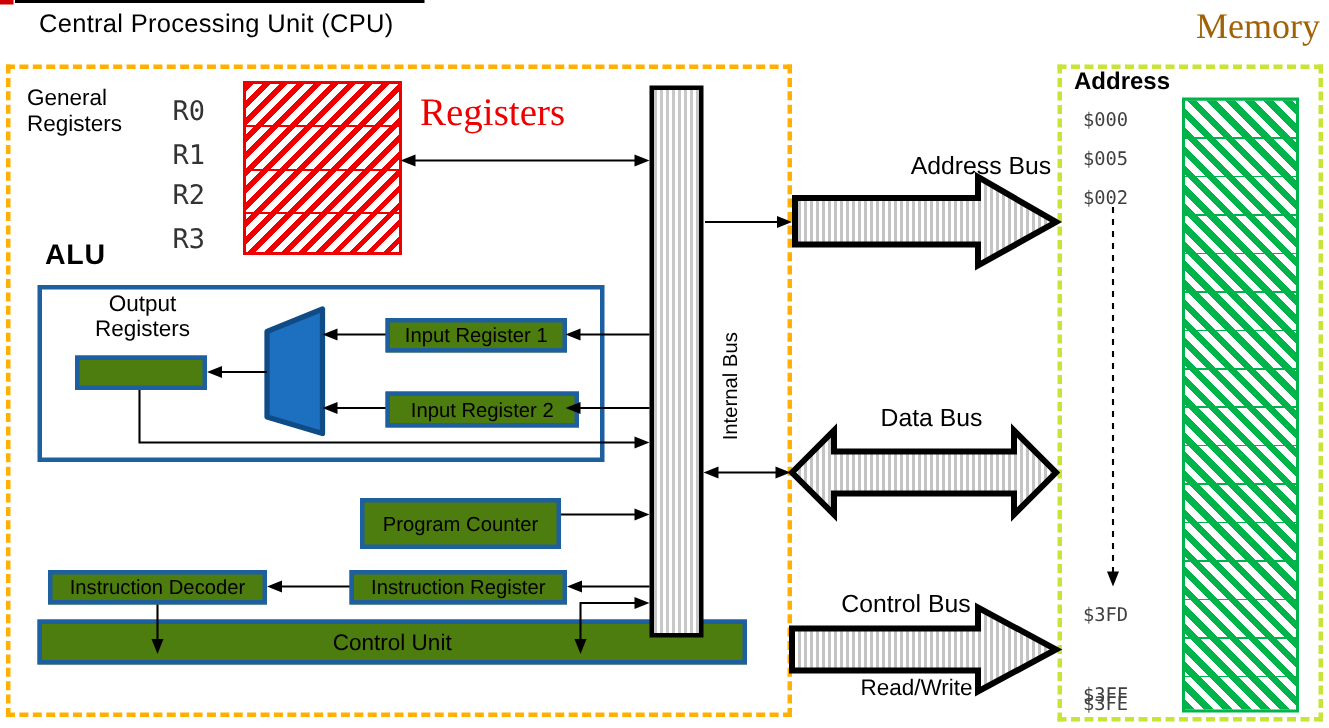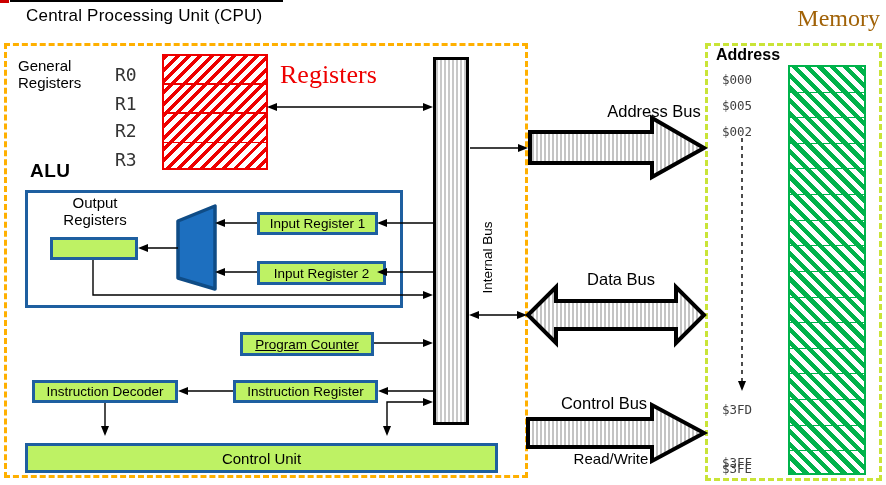--- a/index.html
+++ b/index.html
@@ -19,28 +19,28 @@
   .rlab{font-family:"DejaVu Sans Mono",monospace;font-size:18px;color:#333;}
   .reg-block{left:162px;top:54px;width:106px;height:116px;box-sizing:border-box;border:2px solid #EE0000;
      background:
        repeating-linear-gradient(to bottom,transparent 0 27.5px,#EE0000 27.5px 29px),
        repeating-linear-gradient(135deg,#EE0000 0 3.5px,#ffffff 3.5px 8px);}
   
   .alu-label{left:30px;top:160px;font-size:19px;font-weight:600;letter-spacing:.5px;}
   .alu-box{left:25px;top:190px;width:378px;height:118px;border:3px solid #1E5FA0;box-sizing:border-box;}
   .outreg-label{left:53px;top:194px;width:84px;text-align:center;font-size:15px;line-height:17px;}
   .bbox{border:3px solid #1E5FA0;box-sizing:border-box;display:flex;align-items:center;justify-content:center;
-        font-size:13.5px;background:#bef264;}
+        font-size:13.5px;background:#4d7c0f;}
   .outreg-box{left:50px;top:237px;width:88px;height:23px;}
   .ir1-box{left:257px;top:212px;width:121px;height:23px;}
   .ir2-box{left:257px;top:261px;width:129px;height:24px;}
-  .pc-box{left:240px;top:332px;width:134px;height:24px;text-decoration:underline;}
+  .pc-box{left:240px;top:332px;width:134px;height:34px;}
   .idec-box{left:32px;top:380px;width:146px;height:23px;}
   .ireg-box{left:233px;top:380px;width:145px;height:23px;}
-  .cu-box{left:25px;top:443px;width:473px;height:30px;font-size:15px;}
+  .cu-box{left:25px;top:413px;width:473px;height:30px;font-size:15px;}
   
   .internal-bus{left:433px;top:57px;width:36px;height:368px;box-sizing:border-box;border:3px solid #000;
      background:repeating-linear-gradient(90deg,#c8c8c8 0 2px,#ffffff 2px 4px);}
   .ibus-label{left:428px;top:249px;width:120px;height:17px;text-align:center;font-size:13.5px;
      transform:rotate(-90deg);transform-origin:center;}
   
   .buslab{width:170px;text-align:center;font-size:16.5px;}
   .addr-lab{left:529px;top:102px;margin-left:40px;}
   .data-lab{left:536px;top:270px;}
   .ctrl-lab{left:519px;top:394px;}

